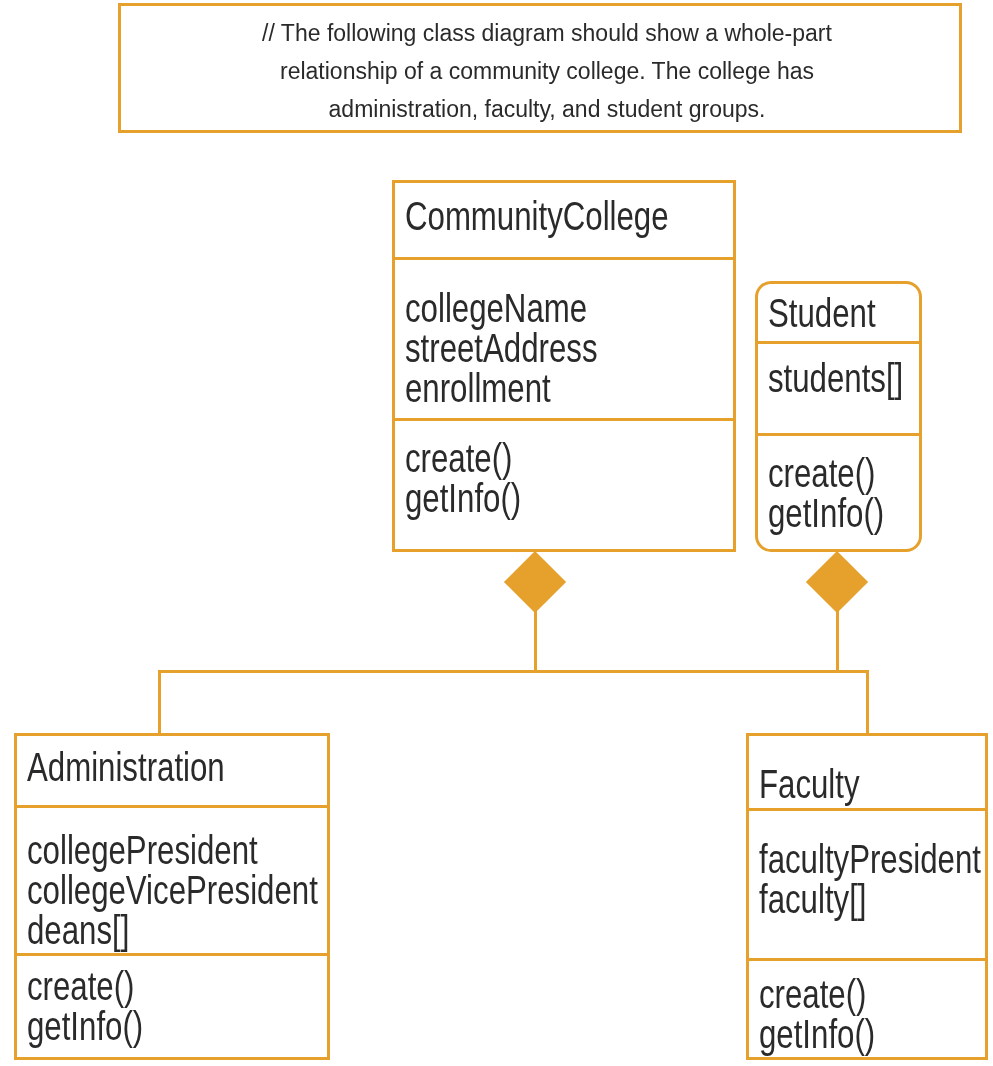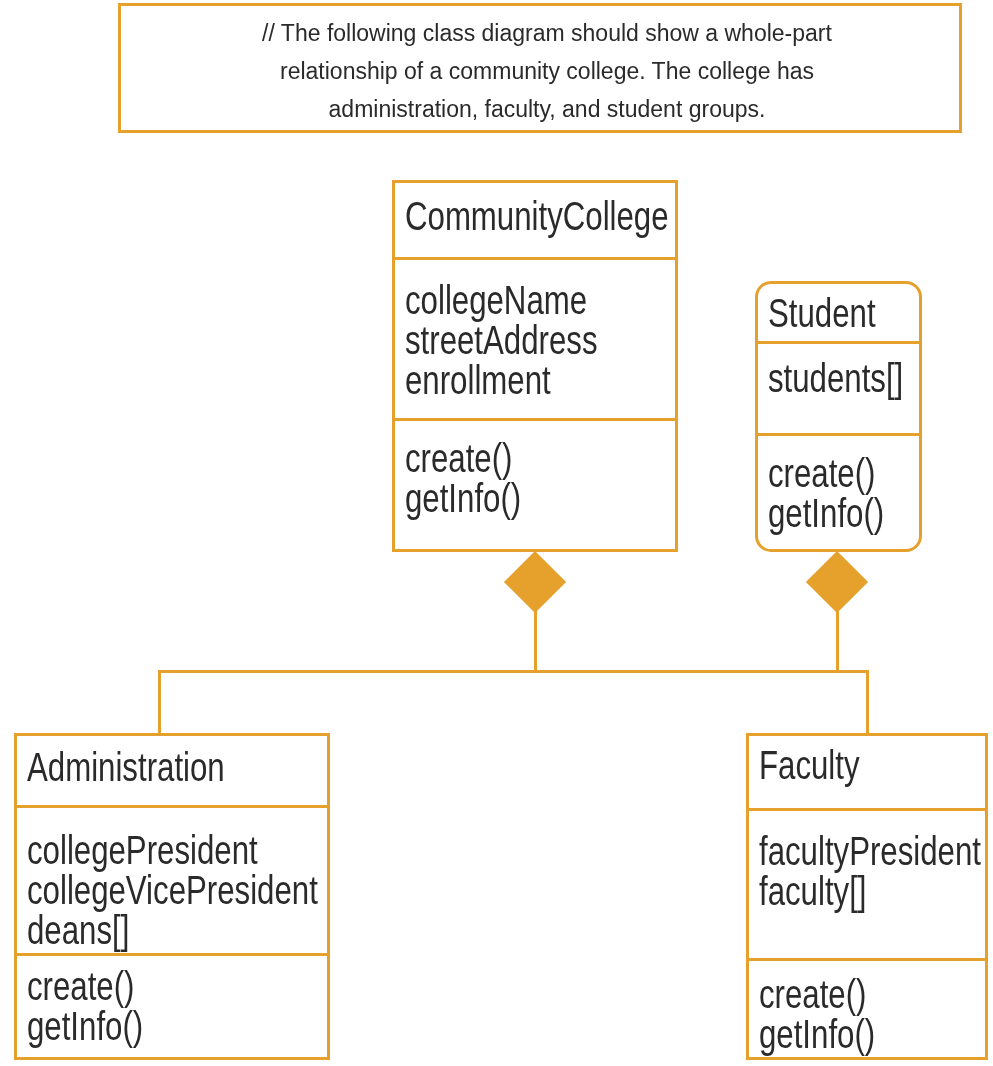--- a/index.html
+++ b/index.html
@@ -37,45 +37,45 @@
     position:absolute;
     border:3px solid var(--accent);
     box-sizing:border-box;
     background:#fff;
     display:flex;
     flex-direction:column;
   }
   .sec{box-sizing:border-box;padding-left:10px;}
   .sec.title,.sec.attrs{border-bottom:3px solid var(--accent);}
   .sec.title{padding-top:13px;}
-  .sec.attrs{padding-top:20px;}
+  .sec.attrs{padding-top:28px;}
   .sec.methods{padding-top:17px;flex:1;}
   .txt{
     font-size:40px;
     line-height:40px;
     white-space:nowrap;
     transform:scaleX(0.78);
     transform-origin:0 50%;
   }
 
-  #cls-cc{left:392px;top:180px;width:286px;height:372px;}
+  #cls-cc{left:392px;top:180px;width:344px;height:372px;}
   #cls-cc .title{height:77px;}
   #cls-cc .attrs{height:161px;}
 
   #cls-student{left:755px;top:281px;width:167px;height:271px;border-radius:16px;}
   #cls-student .title{height:60px;padding-top:9px;}
   #cls-student .attrs{height:92px;padding-top:14px;}
 
   #cls-admin{left:14px;top:733px;width:316px;height:327px;}
   #cls-admin .title{height:72px;padding-top:11px;}
   #cls-admin .attrs{height:148px;padding-top:22px;}
   #cls-admin .methods{padding-top:10px;}
 
   #cls-faculty{left:746px;top:733px;width:242px;height:327px;}
-  #cls-faculty .title{height:75px;padding-top:9px;}
+  #cls-faculty .title{height:75px;padding-top:28px;}
   #cls-faculty .attrs{height:150px;}
   #cls-faculty .methods{padding-top:13px;}
 
   
   .conn{position:absolute;background:var(--accent);}
   #stem-cc{left:534px;top:610px;width:3px;height:62px;}
   #stem-student{left:836px;top:610px;width:3px;height:62px;}
   #bus{left:158px;top:670px;width:711px;height:3px;}
   #drop-left{left:158px;top:670px;width:3px;height:63px;}
   #drop-right{left:866px;top:670px;width:3px;height:63px;}

